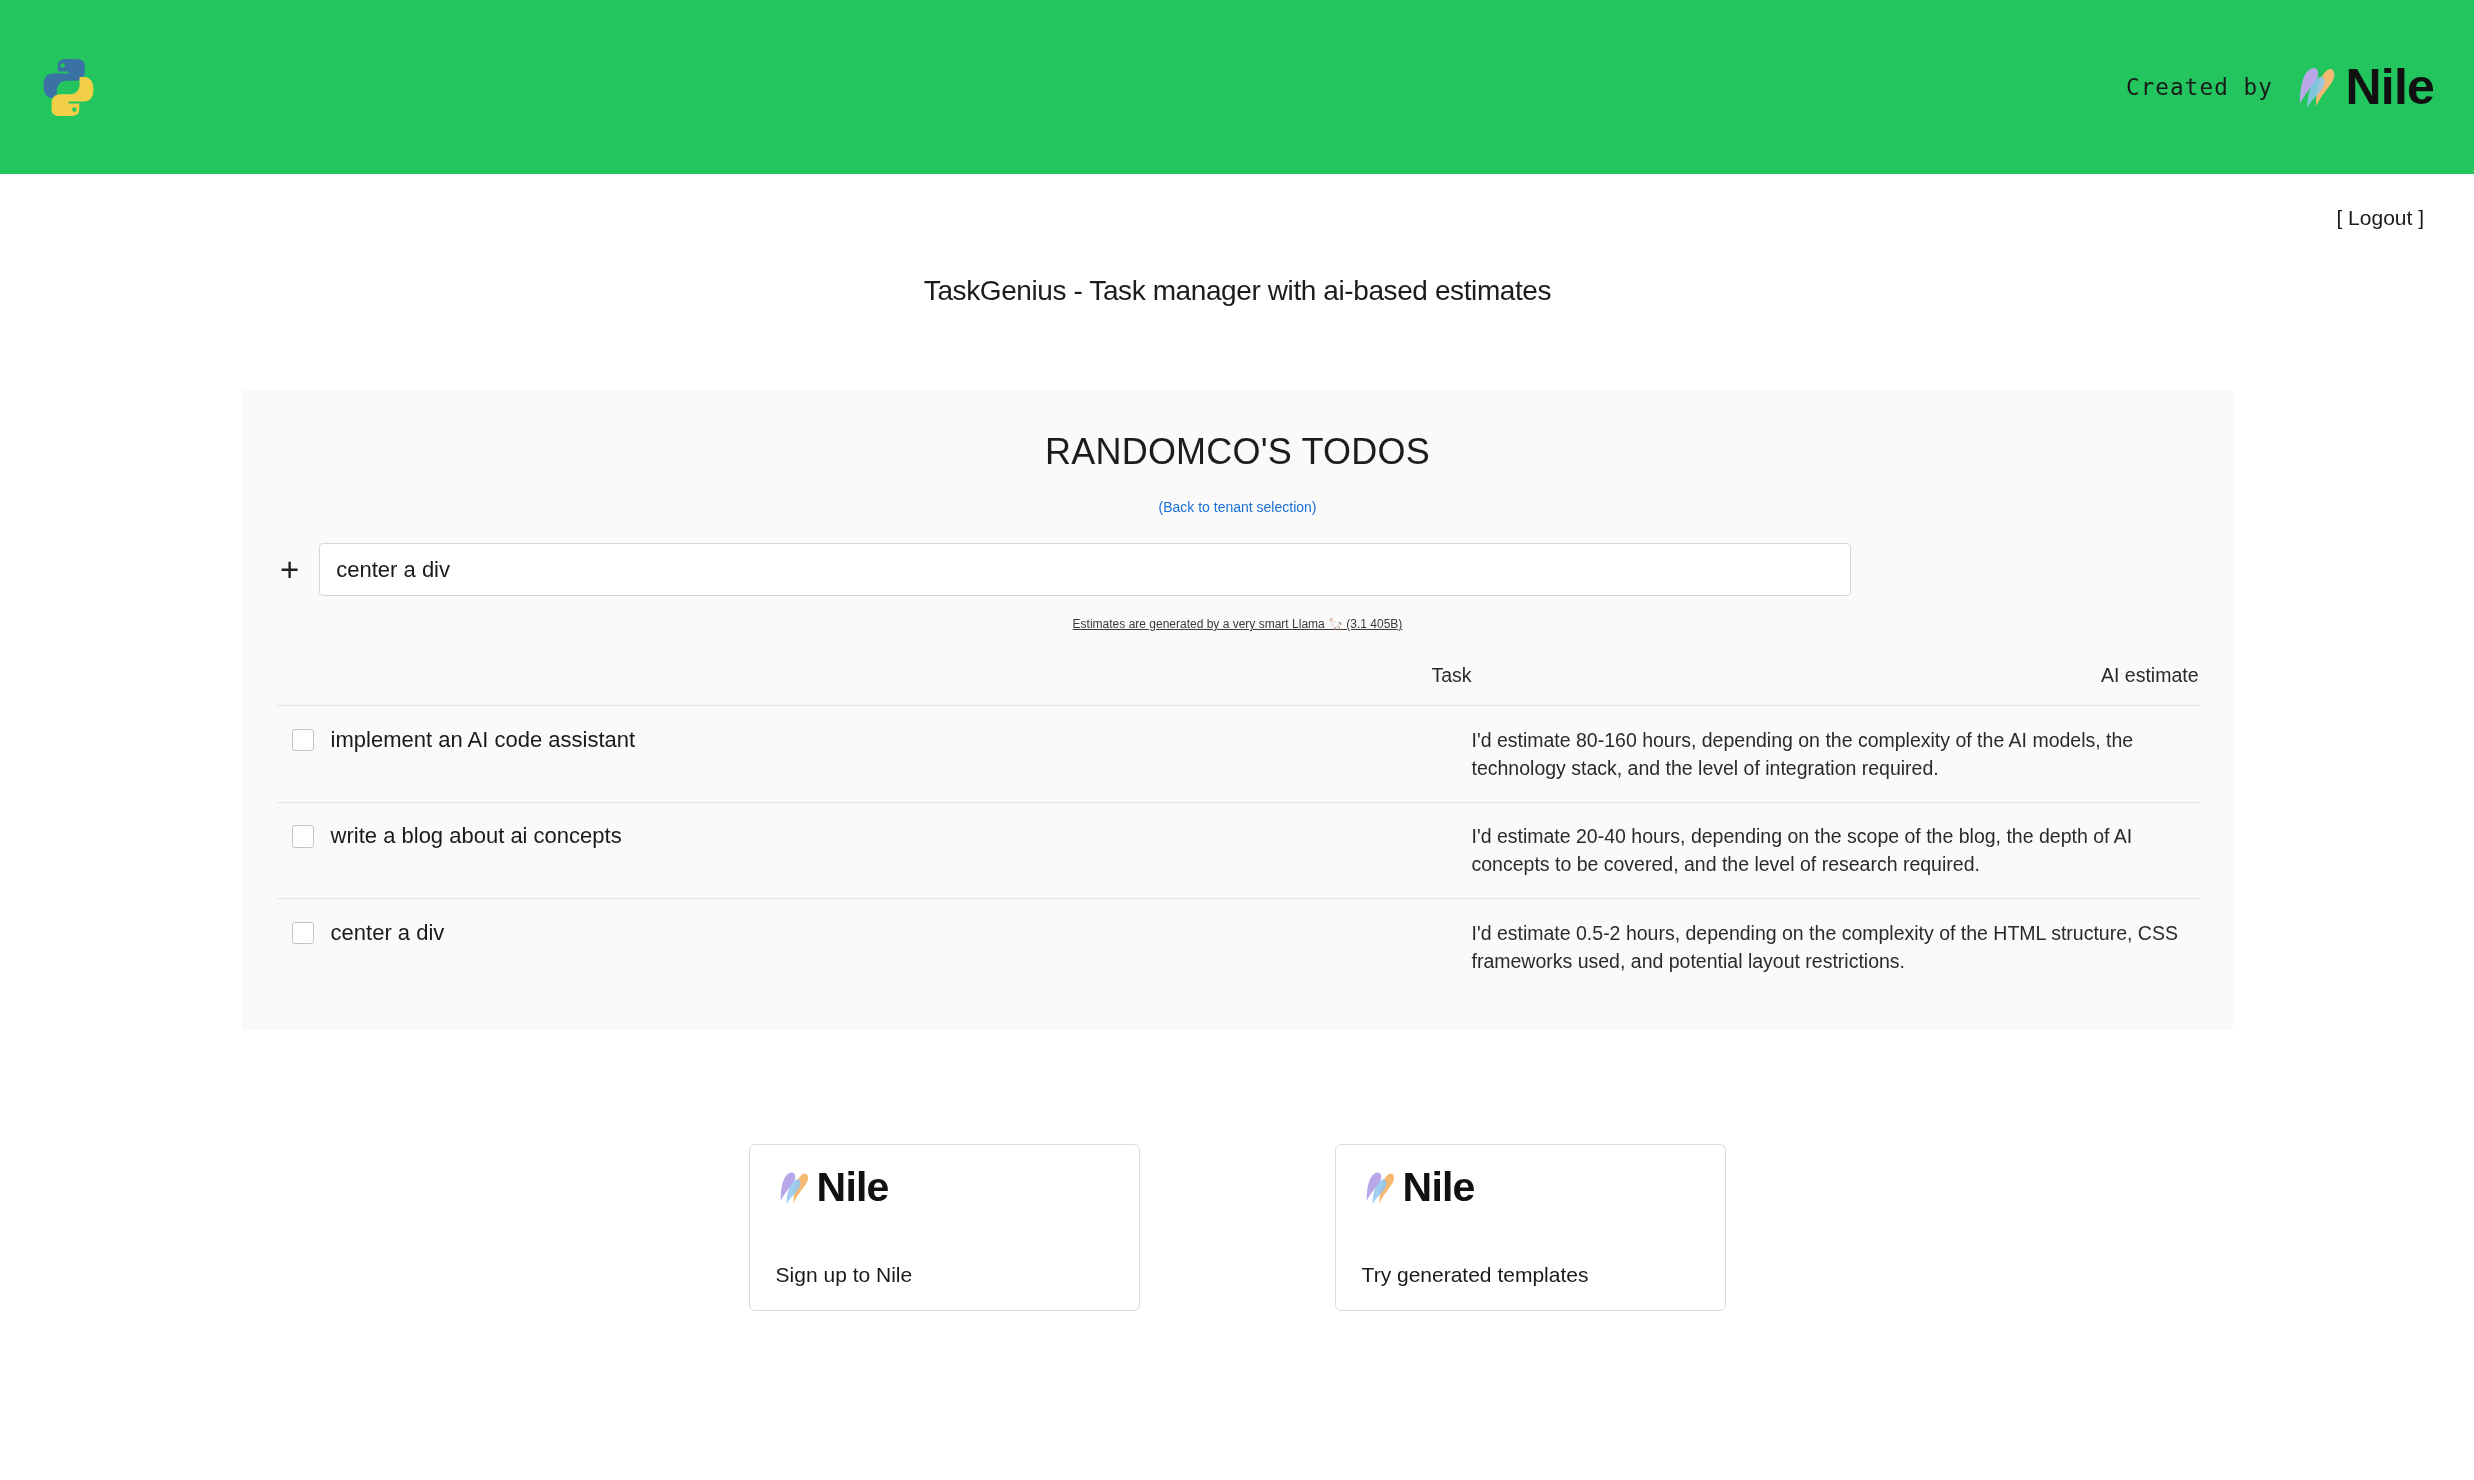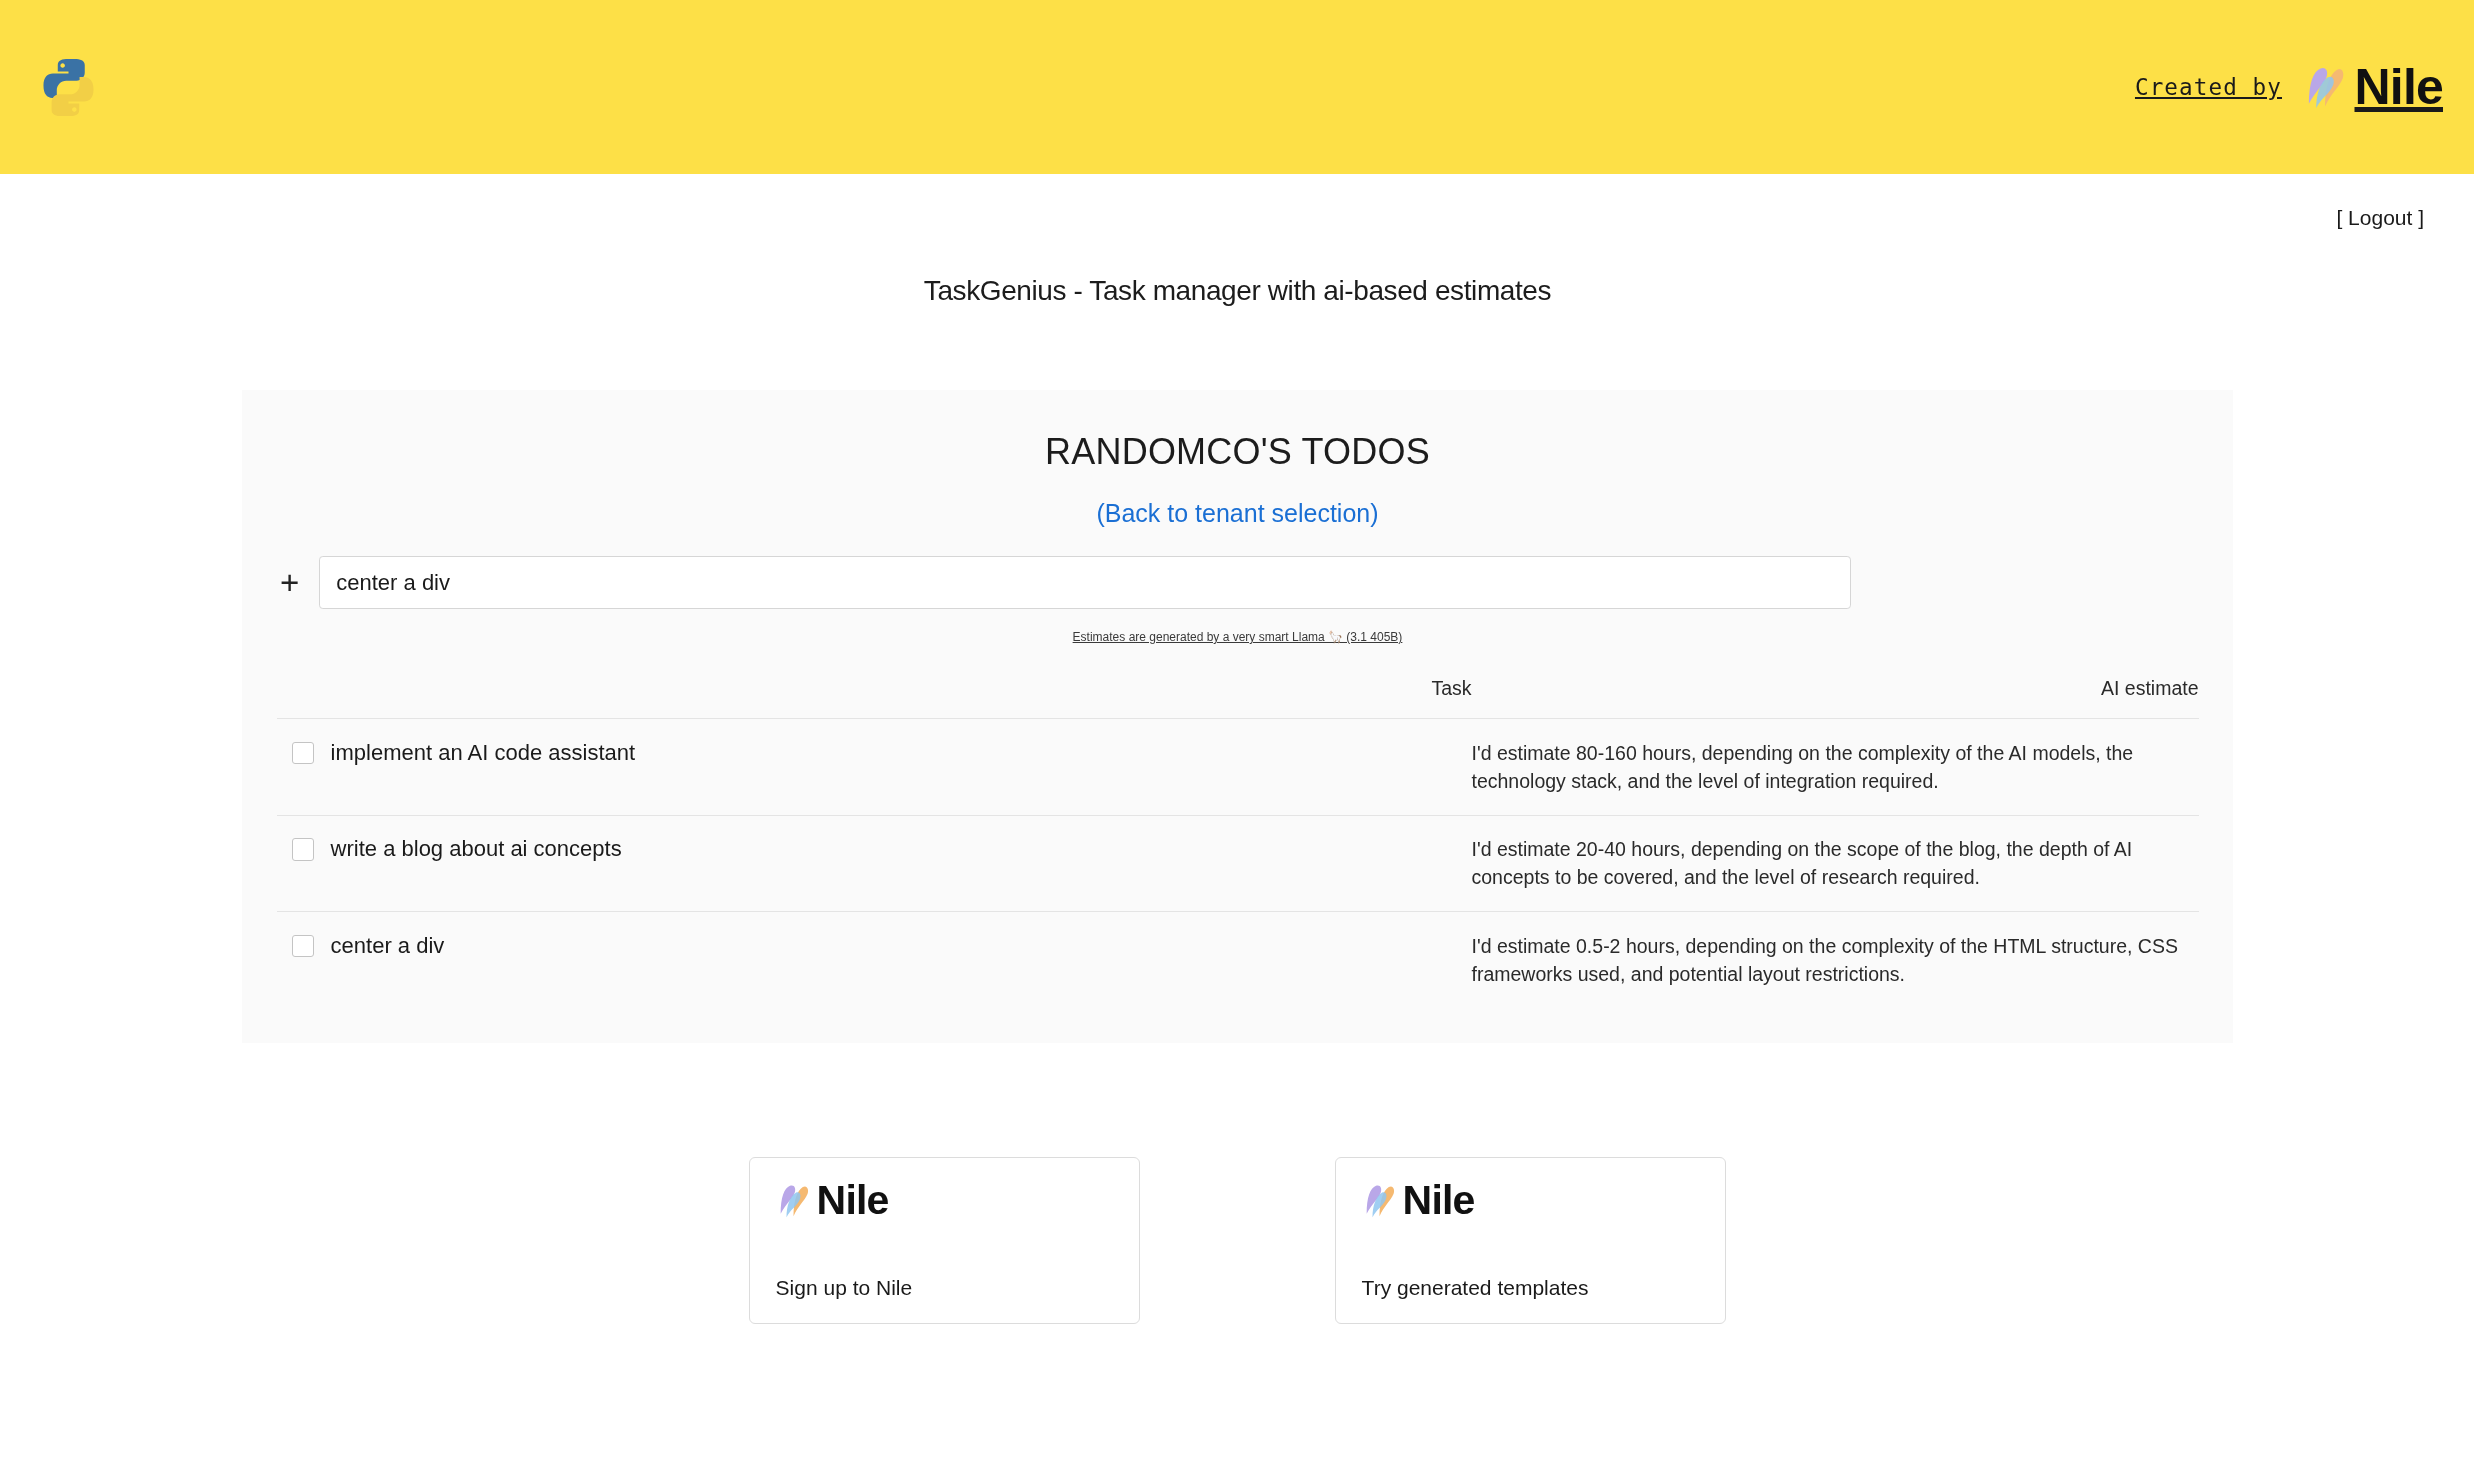--- a/index.html
+++ b/index.html
@@ -10,27 +10,26 @@
     height: 1481px;
     background: #ffffff;
     font-family: "Liberation Sans", sans-serif;
     color: #1a1a1a;
     overflow: hidden;
   }
 
   
   .topbar {
     height: 174px;
-    background: #fde047;
+    background: #22c55e;
     display: flex;
     align-items: center;
     justify-content: space-between;
-    padding: 0 32px 0 36px;
+    padding: 0 41px 0 36px;
     position: relative;
-    text-decoration: underline;
   }
   .python-logo { width: 65px; height: 65px; display: block; }
   .created-by-wrap {
     display: flex;
     align-items: center;
     gap: 21px;
   }
   .created-by-text {
     font-family: "DejaVu Sans Mono", monospace;
     font-size: 22.6px;
@@ -86,21 +85,21 @@
     font-weight: normal;
     color: #1c1c1c;
     margin: 8px;
     letter-spacing: 0.2px;
   }
   .back-link-row {
     text-align: center;
     margin-top: 25.6px;
   }
   .back-link {
-    font-size: 25px;
+    font-size: 14px;
     color: #1a6fd4;
     text-decoration: none;
     cursor: pointer;
   }
 
   .add-row {
     display: flex;
     align-items: center;
     gap: 16.5px;
     padding: 28.6px 35px 0 35px;

